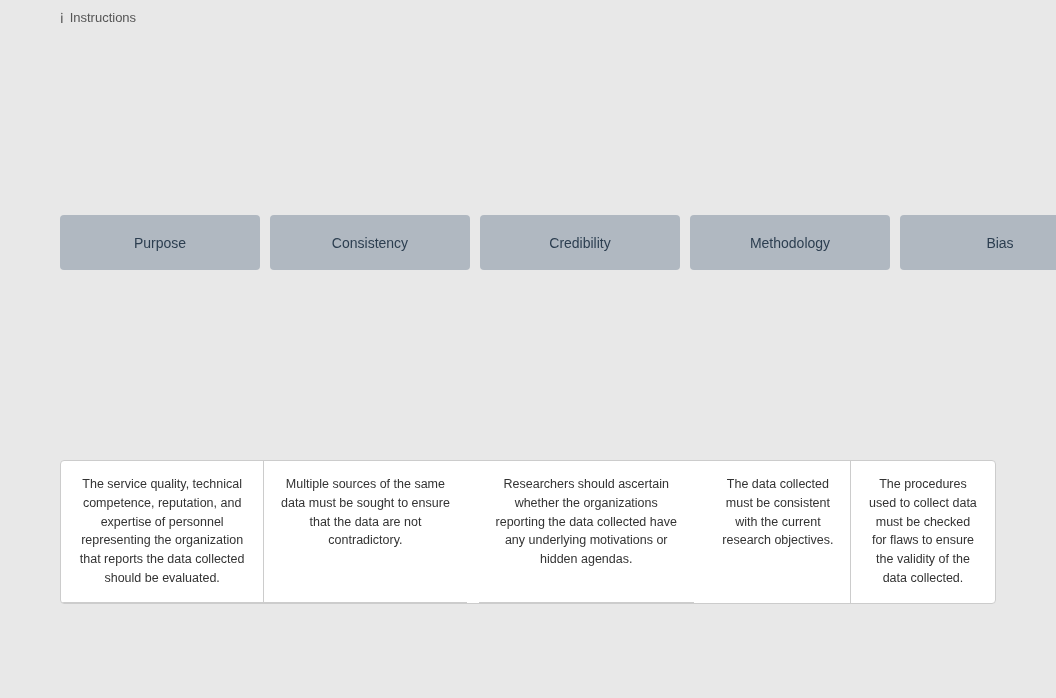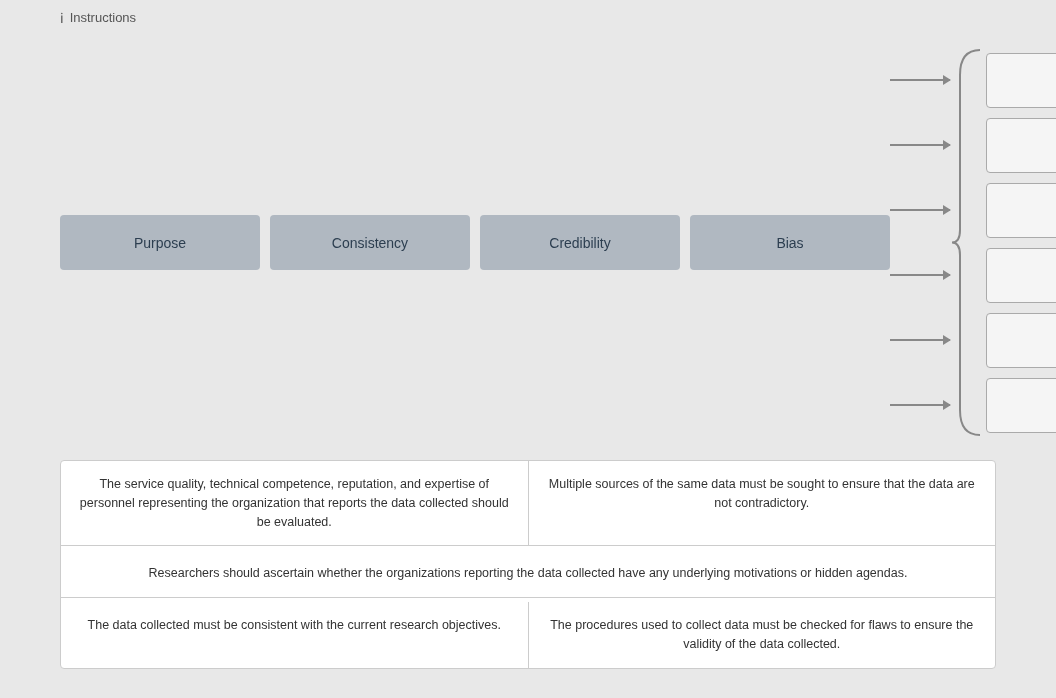--- a/index.html
+++ b/index.html
@@ -99,22 +99,22 @@
 
     .input-boxes-col {
       display: flex;
       flex-direction: column;
       gap: 10px;
     }
 
     
     .answers-section {
       display: flex;
-      flex-direction: column;
-      gap: 4px;
+      flex-direction: row;
+      gap: 12px;
       border: 1.5px solid #ccc;
       border-radius: 4px;
       background: #fff;
       overflow: hidden;
     }
 
     .answers-row {
       display: flex;
       border-bottom: 1px solid #ccc;
     }
@@ -154,20 +154,23 @@
       <div class="label-box">
         <span>Purpose</span>
       </div>
       <div class="label-box">
         <span>Consistency</span>
       </div>
       <div class="label-box">
         <span>Credibility</span>
       </div>
       <div class="label-box">
+        <span>Methodology</span>
+      </div>
+      <div class="label-box">
         <span>Bias</span>
       </div>
     </div>
 
     <div class="arrows-column">
       <div class="arrow-row">
         <div class="horiz-line"></div>
       </div>
       <div class="arrow-row">
         <div class="horiz-line"></div>

